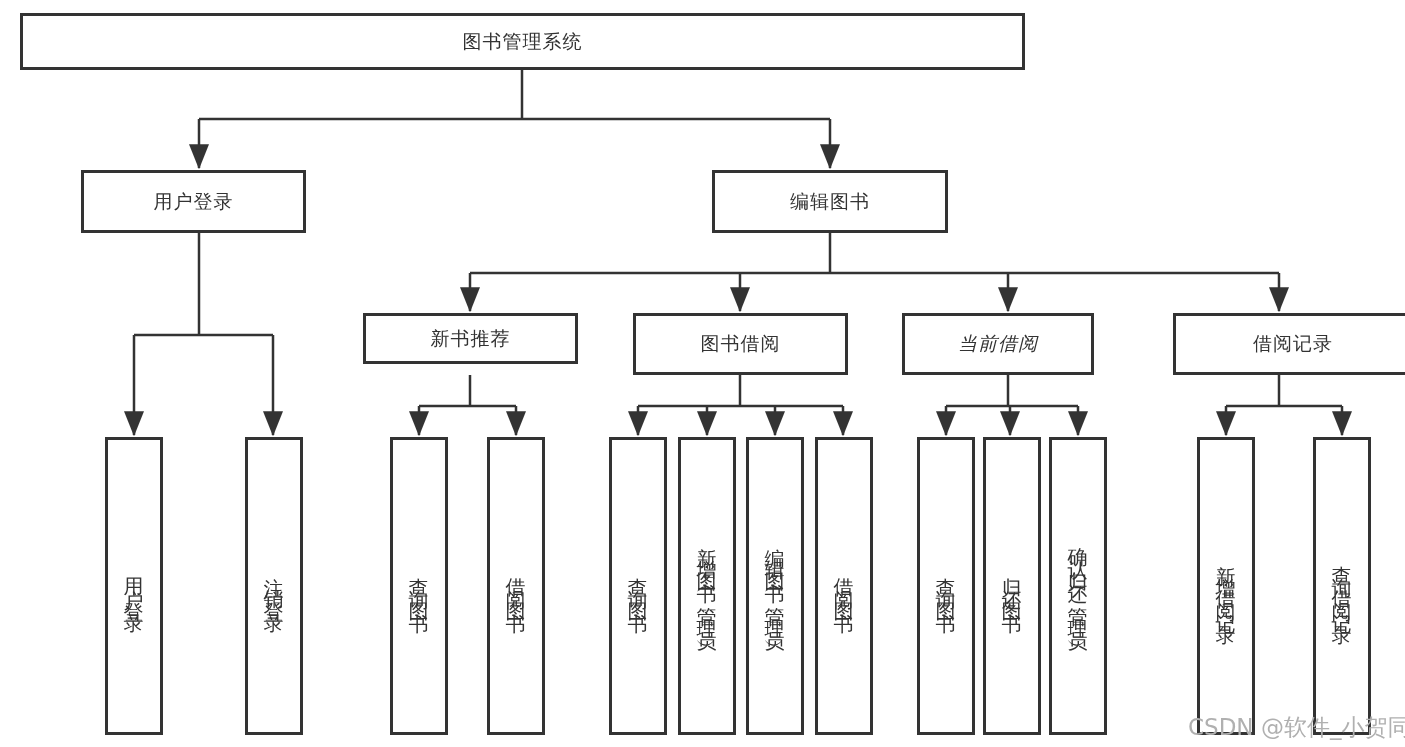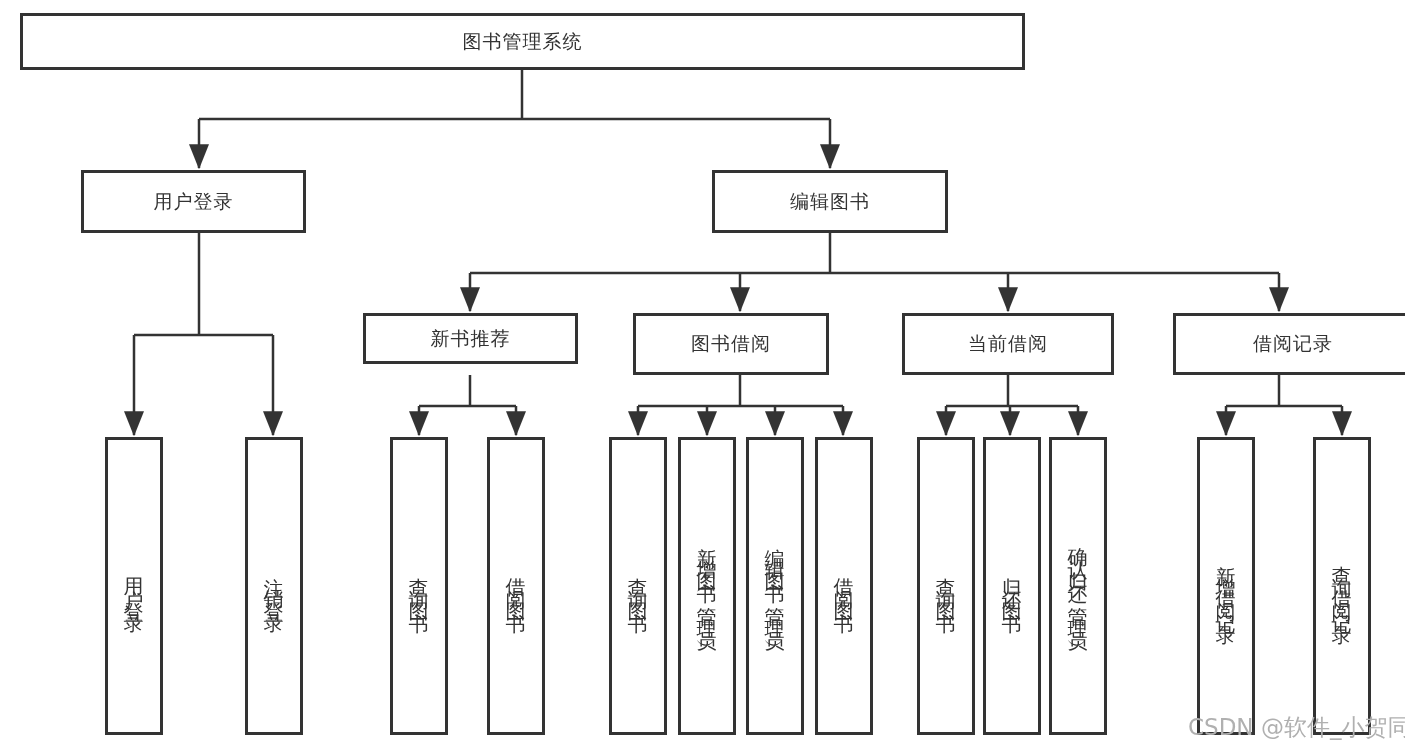--- a/index.html
+++ b/index.html
@@ -36,22 +36,22 @@
     text-orientation: mixed;
     font-size: 20px;
     letter-spacing: 12px;
     line-height: 1;
     white-space: nowrap;
   }
   .root   { left: 20px;  top: 13px;  width: 1005px; height: 57px; }
   .lvl2-a { left: 81px;  top: 170px; width: 225px;  height: 63px; }
   .lvl2-b { left: 712px; top: 170px; width: 236px;  height: 63px; }
   .lvl3-a { left: 363px; top: 313px; width: 215px;  height: 51px; }
-  .lvl3-b { left: 633px; top: 313px; width: 196px;  height: 62px; }
-  .lvl3-c { left: 902px; top: 313px; width: 212px;  height: 62px; }
+  .lvl3-b { left: 633px; top: 313px; width: 215px;  height: 62px; }
+  .lvl3-c { left: 902px; top: 313px; width: 192px;  height: 62px; font-style: italic; }
   .lvl3-d { left: 1173px;top: 313px; width: 240px;  height: 62px; }
   .leaf   { top: 437px;  width: 58px; height: 298px; }
   .x-a1 { left: 105px; }  .x-a2 { left: 245px; }
   .x-b1 { left: 390px; }  .x-b2 { left: 487px; }
   .x-c1 { left: 609px; }  .x-c2 { left: 678px; }  .x-c3 { left: 746px; }  .x-c4 { left: 815px; }
   .x-d1 { left: 917px; }  .x-d2 { left: 983px; }  .x-d3 { left: 1049px; }
   .x-e1 { left: 1197px; } .x-e2 { left: 1313px; }
   .watermark {
     position: absolute;
     left: 1188px;

